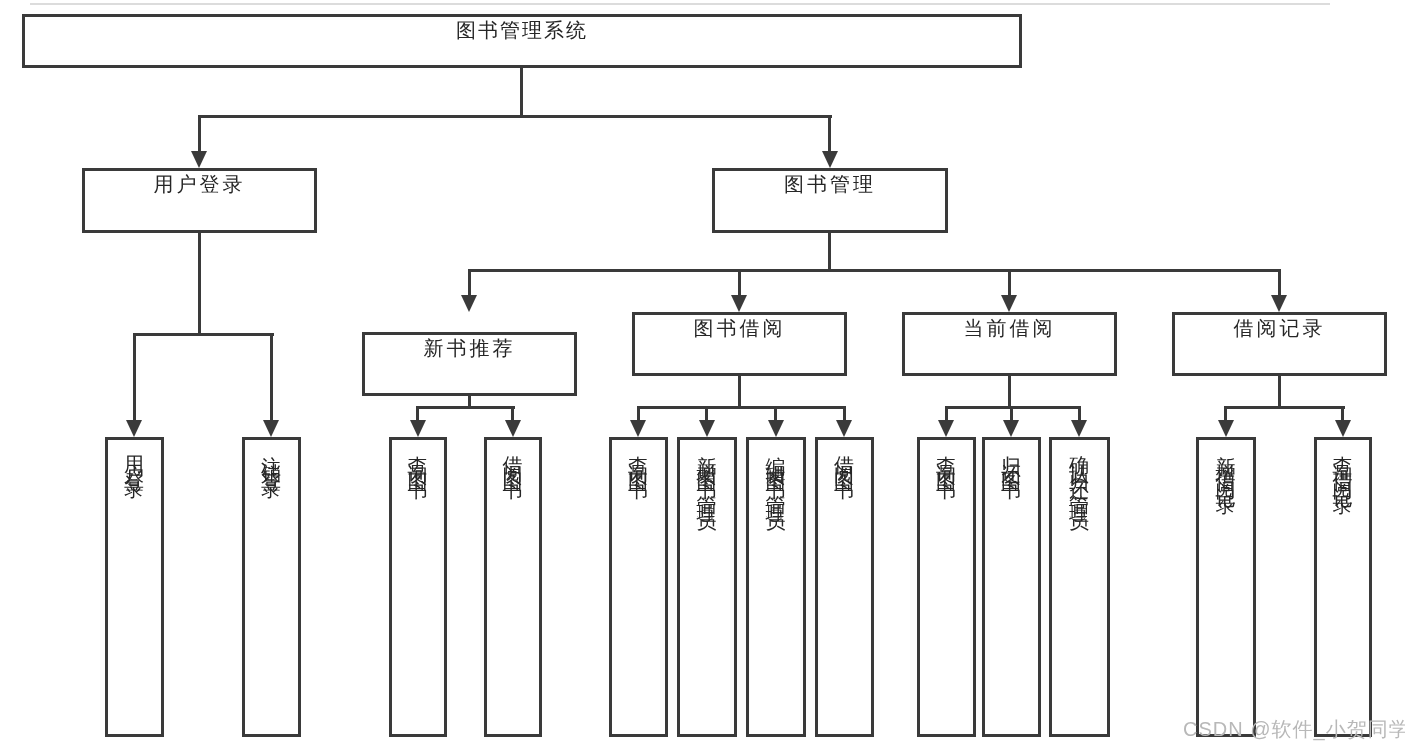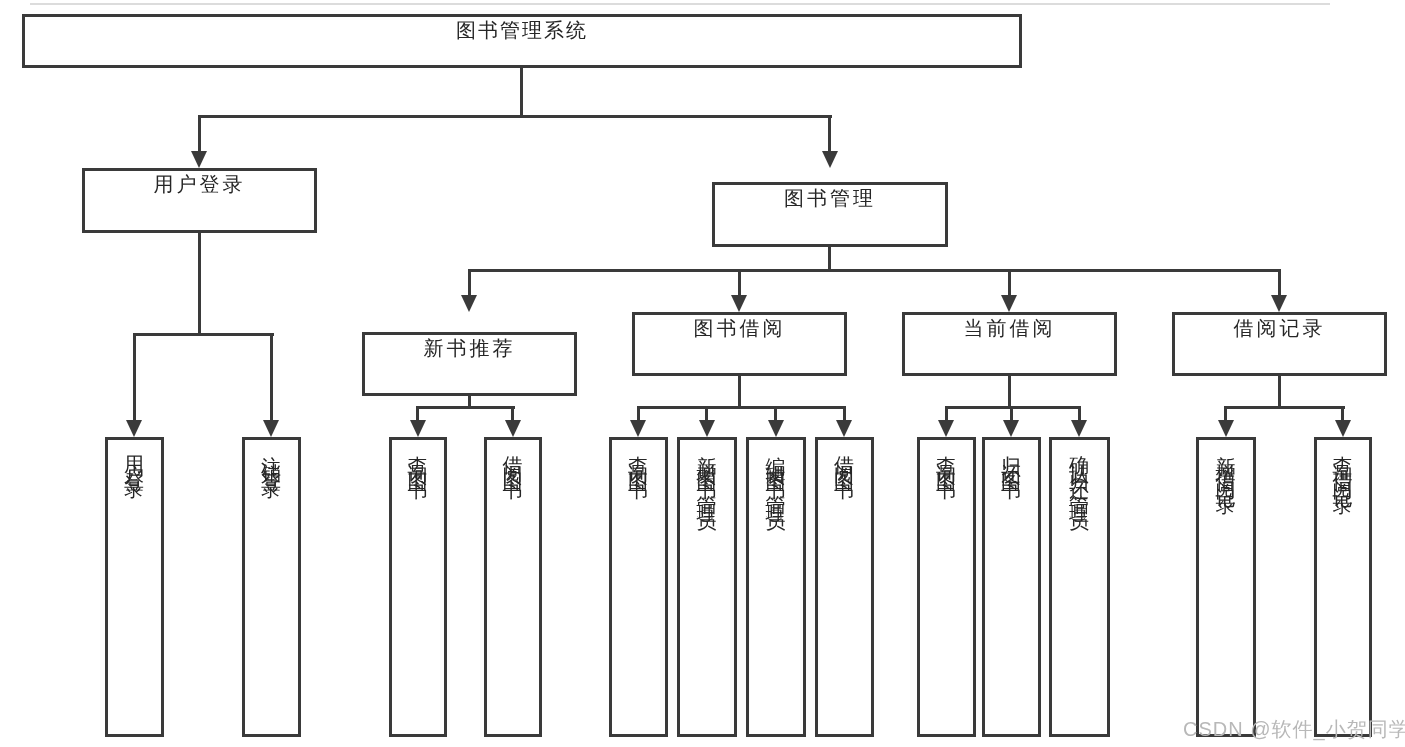--- a/index.html
+++ b/index.html
@@ -125,21 +125,21 @@
   <div class="v-line" style="left:1341px;top:406px;height:17px;"></div>
   <div class="arrow" style="left:1335px;top:420px;"></div>
 
   <div class="node" style="left:22px;top:14px;width:1000px;height:54px;">
     <span class="hlabel root-label">图书管理系统</span>
   </div>
 
   <div class="node" style="left:82px;top:168px;width:235px;height:65px;">
     <span class="hlabel">用户登录</span>
   </div>
-  <div class="node" style="left:712px;top:168px;width:236px;height:65px;margin-top:14px;">
+  <div class="node" style="left:712px;top:168px;width:236px;height:65px;">
     <span class="hlabel">图书管理</span>
   </div>
 
   <div class="node" style="left:362px;top:312px;width:215px;height:64px;margin-top:20px;">
     <span class="hlabel">新书推荐</span>
   </div>
   <div class="node" style="left:902px;top:312px;width:215px;height:64px;">
     <span class="hlabel">当前借阅</span>
   </div>
   <div class="node" style="left:632px;top:312px;width:215px;height:64px;">

